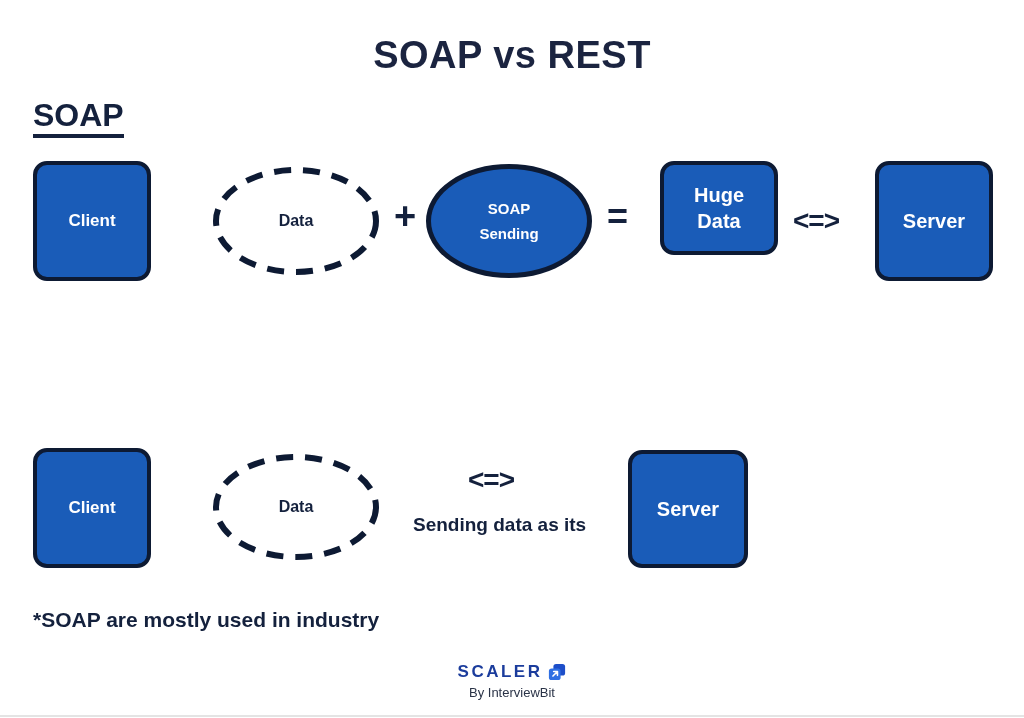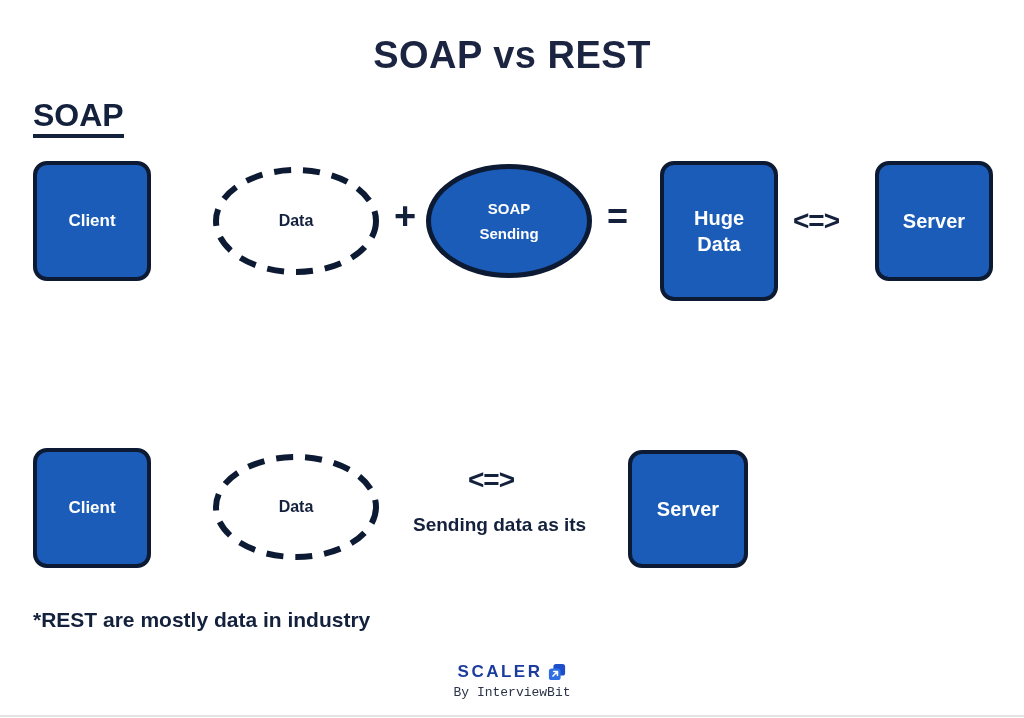--- a/index.html
+++ b/index.html
@@ -41,21 +41,21 @@
     box-sizing: border-box;
     display: flex;
     flex-direction: column;
     align-items: center;
     justify-content: center;
     color: #ffffff;
     font-weight: bold;
     text-align: center;
   }
   #soap-client  { left: 33px;  top: 161px; width: 118px; height: 120px; font-size: 17px; }
-  #huge-data    { left: 660px; top: 161px; width: 118px; height: 140px; font-size: 20px; line-height: 1.3; }
+  #huge-data    { left: 660px; top: 161px; width: 118px; height: 94px; font-size: 20px; line-height: 1.3; }
   #soap-server  { left: 875px; top: 161px; width: 118px; height: 120px; font-size: 20px; }
   #rest-client  { left: 33px;  top: 448px; width: 118px; height: 120px; font-size: 17px; }
   #rest-server  { left: 628px; top: 450px; width: 120px; height: 118px; font-size: 20px; }
 
   .dashed-ellipse {
     position: absolute;
     width: 170px;
     height: 112px;
   }
   #soap-data { left: 211px; top: 165px; }
@@ -133,21 +133,20 @@
   .brand-text {
     font-size: 17px;
     font-weight: 800;
     letter-spacing: 2.5px;
     color: #1b3c9c;
   }
   .byline {
     font-size: 13px;
     color: #2a3347;
     margin-top: 3px;
-    font-family: Liberation Mono, monospace;
   }
   #bottom-rule {
     position: absolute;
     left: 0; top: 715px;
     width: 1024px; height: 2px;
     background: #dddddd;
     opacity: 0.8;
   }
 </style>
 </head>
@@ -203,21 +202,21 @@
   </div>
 
   <div class="op arrow-op" id="rest-arrow">&lt;=&gt;</div>
 
   <div id="rest-caption">Sending data as its</div>
 
   <div class="box" id="rest-server">
     <span>Server</span>
   </div>
 
-  <div id="footnote">*REST are mostly data in industry</div>
+  <div id="footnote">*SOAP are mostly used in industry</div>
 
   <div id="footer">
     <div class="brand-row">
       <span class="brand-text">SCALER</span>
       <svg width="18" height="18" viewBox="0 0 20 20">
         <rect x="6" y="1" width="13" height="13" rx="3" fill="#1d4ec9"></rect>
         <rect x="1" y="6" width="13" height="13" rx="3" fill="#2f6fe3"></rect>
         <path d="M5.5 14.5 L10.5 9.5 M10.5 9.5 h-4.2 M10.5 9.5 v4.2" stroke="#ffffff" stroke-width="1.8" fill="none" stroke-linecap="round"></path>
       </svg>
     </div>

